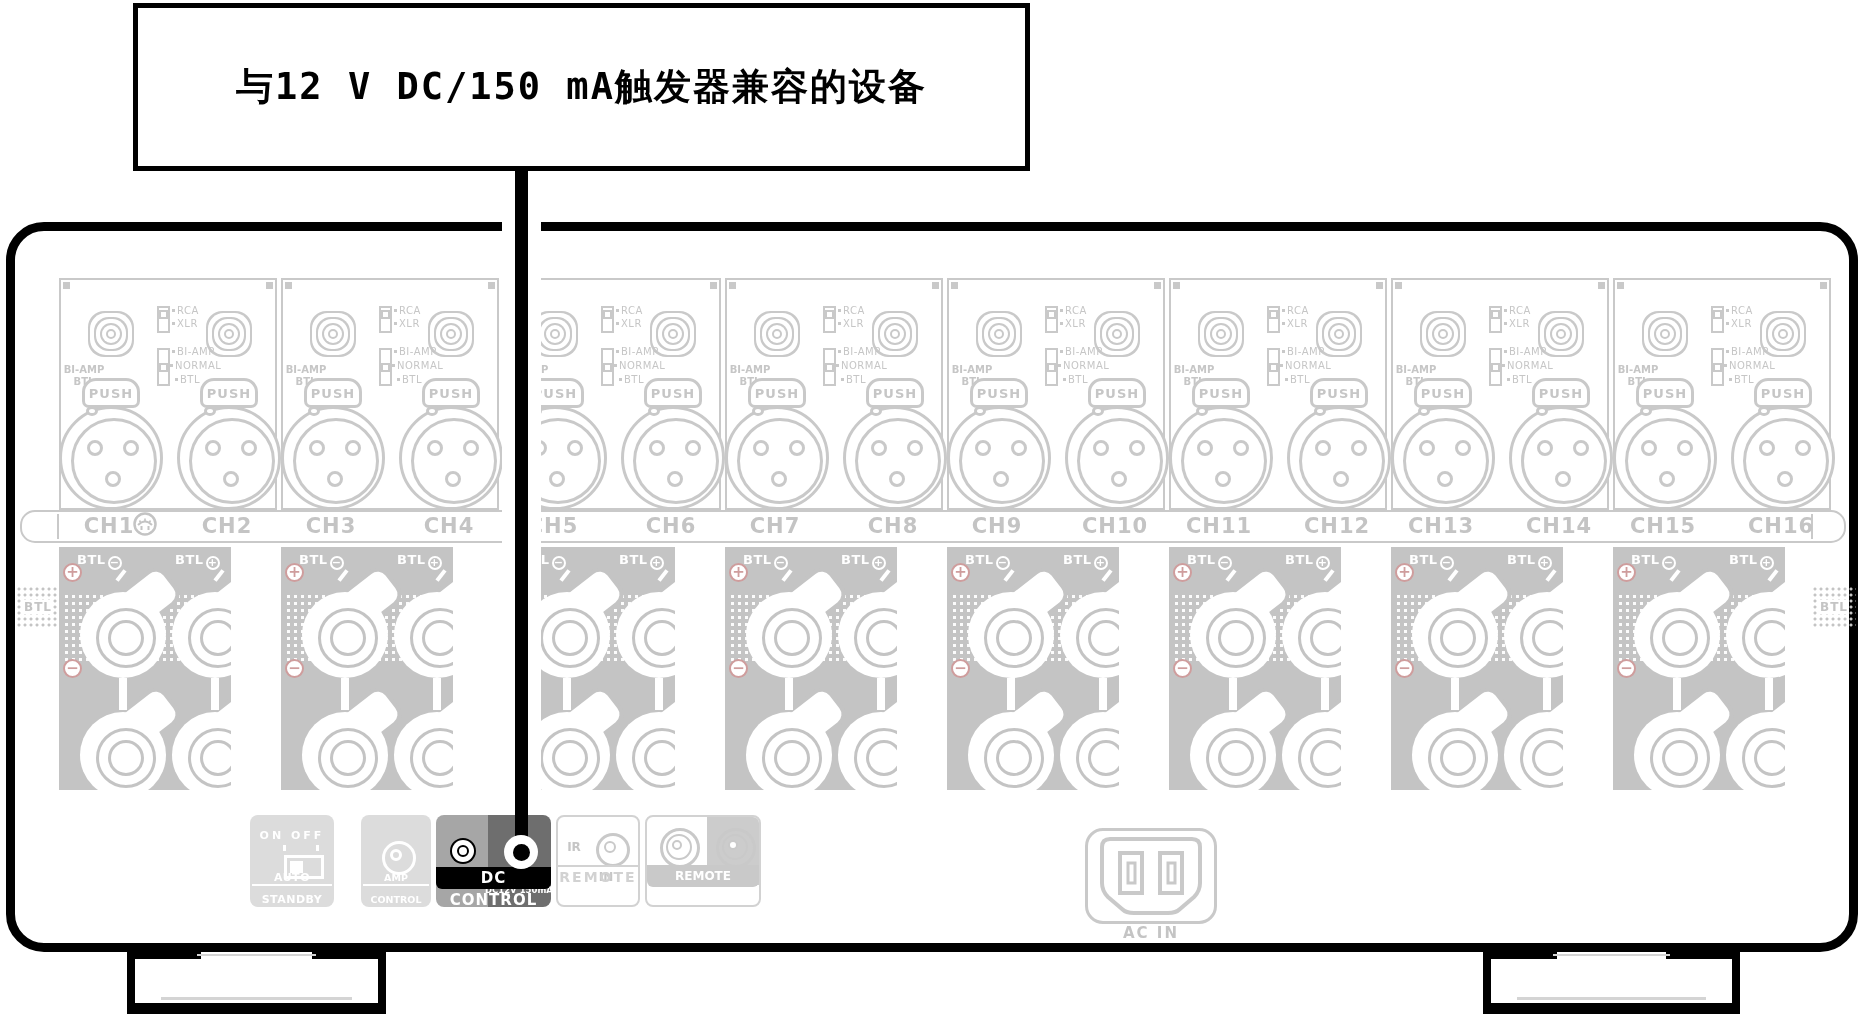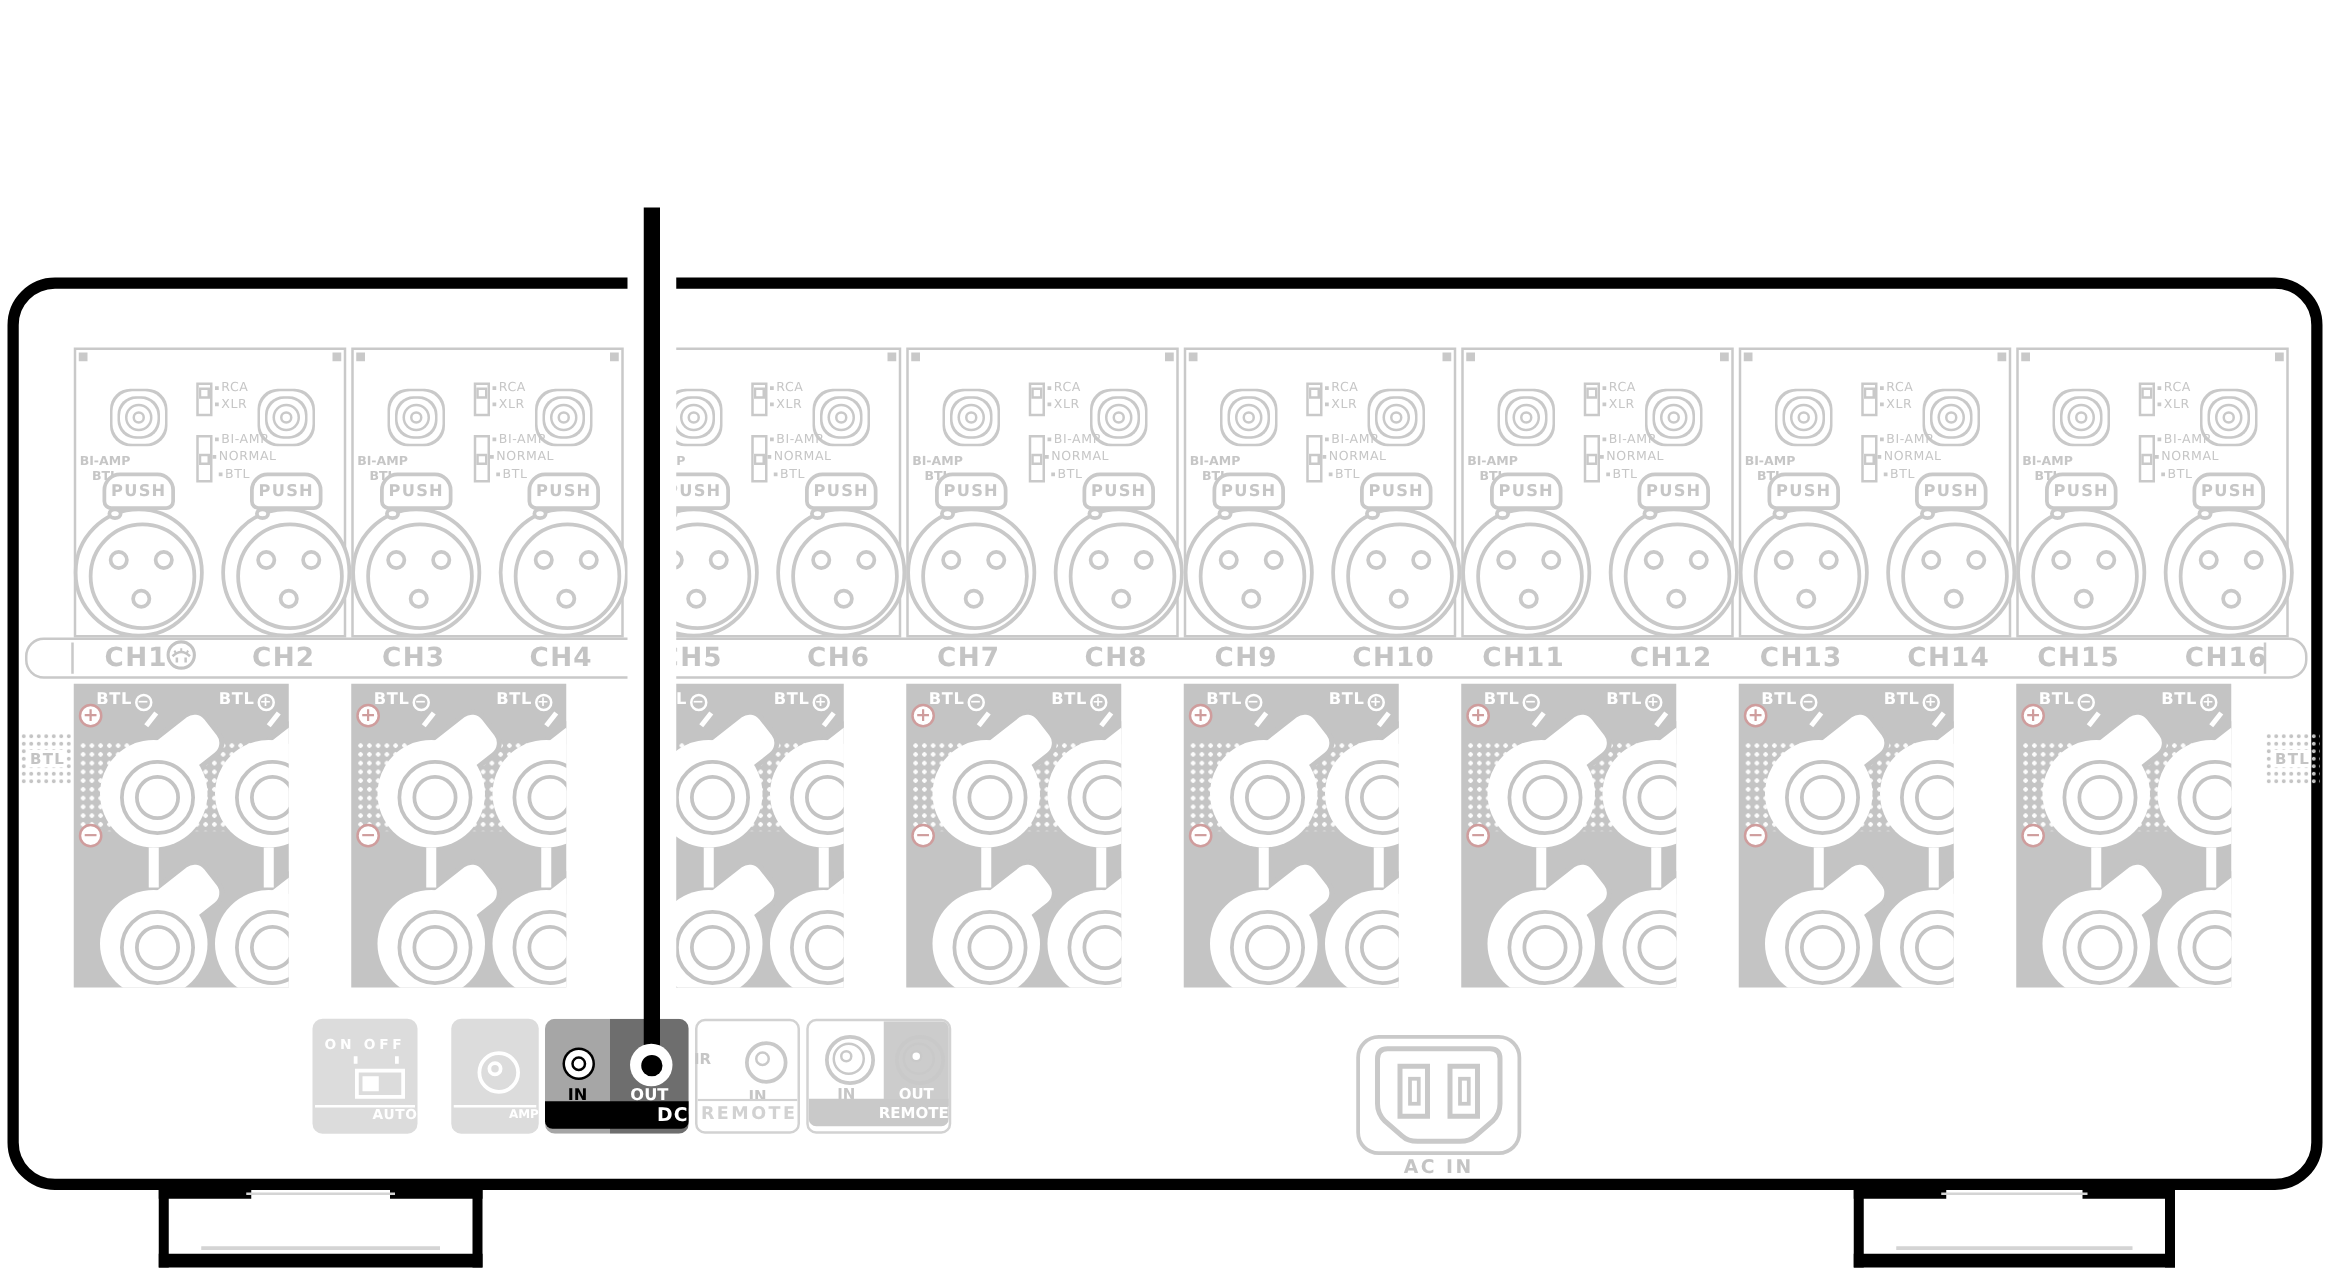--- a/index.html
+++ b/index.html
@@ -88,21 +88,21 @@
   .post.p3 { left:21px; top:165px; } .post.p4 { left:113px; top:165px; }
   .conn { position:absolute; width:8px; height:32px; background:#fff; }
   .conn.n1 { left:60px; top:131px; } .conn.n2 { left:152px; top:131px; }
   .btltag { position:absolute; top:586px; width:44px; height:42px; z-index:2;
             background-image:radial-gradient(circle, var(--gf) 1.4px, transparent 1.7px); background-size:6px 6px;
             display:flex; align-items:center; justify-content:center; }
   .btltag span { background:#fff; color:var(--gf); font-size:12px; font-weight:bold; padding:0 1px; letter-spacing:1px; }
 
   
   .ctl { position:absolute; top:815px; height:92px; border-radius:8px; z-index:2; }
-  .cbar { position:absolute; left:0; right:0; bottom:4px; height:22px; text-align:right; font-weight:bold;
+  .cbar { position:absolute; left:0; right:0; bottom:18px; height:22px; text-align:center; font-weight:bold;
           border-radius:0 0 6px 6px; }
   .gray-block { background:#dcdcdc; color:#fff; }
   .wht-block { background:#fff; border:2px solid #d2d2d2; }
   .sep { position:absolute; left:2px; right:2px; bottom:21px; height:2px; background:#fff; }
   .auto-standby { left:250px; width:84px; }
   .onoff { position:absolute; top:14px; left:0; width:100%; text-align:center; font-size:11px; font-weight:bold;
            color:#fff; letter-spacing:3px; }
   .otick { position:absolute; width:3px; height:6px; background:#fff; }
   .standby-sw { position:absolute; left:34px; top:40px; width:40px; height:24px; border:3px solid #fff; }
   .standby-knob { position:absolute; left:3px; top:3px; width:13px; height:12px; background:#fff; }
@@ -157,20 +157,23 @@
   .foot .capL { left:-8px; } .foot .capR { right:-8px; }
   .foot .gl1 { position:absolute; left:62px; right:62px; top:2px; height:3px; background:#d4d4d4; }
   .foot .gl2 { position:absolute; left:62px; right:62px; top:8px; height:2px; background:#d4d4d4; }
   .foot .gl3 { position:absolute; left:26px; right:26px; bottom:3px; height:3px; background:#d4d4d4; }
 </style>
 </head>
 <body>
 
 <div class="stage">
 
+  <div class="callout">
+    <div class="callout-text">与12 V DC/150 mA触发器兼容的设备</div>
+  </div>
 
   <div class="unit"></div>
 
   <div id="channel-row">
   <div class="chblock" style="left: 59px;">
     <div class="screw tl"></div>
     <div class="screw tr"></div>
     <div class="rca cl"></div>
     <div class="rca cr"></div>
     <div class="vsw sw1">
@@ -660,21 +663,21 @@
       <div class="dc-injack"></div>
     </div>
     <div class="dc-out"></div>
     <div class="dc-in-lbl">IN</div>
     <div class="dc-out-lbl">OUT</div>
     <div class="dc-rating">DC12V 150mA MAX.</div>
     <div class="cbar">DC CONTROL</div>
   </div>
 
   <div class="ctl wht-block flasher">
-    <div class="glbl" style="left:4px;top:30px">IR</div>
+    <div class="glbl" style="left:16px;top:30px">IR</div>
     <div class="gjack" style="left:52px;top:30px"></div>
     <div class="glbl" style="left:48px;top:60px">IN</div>
     <div class="cbar">REMOTE</div>
   </div>
 
   <div class="ctl wht-block remote">
     <div class="remote-outbg"></div>
     <div class="g3jack" style="left:30px;top:28px"></div>
     <div class="g3jack" style="left:86px;top:28px"></div>
     <div class="glbl" style="left:30px;top:58px">IN</div>

